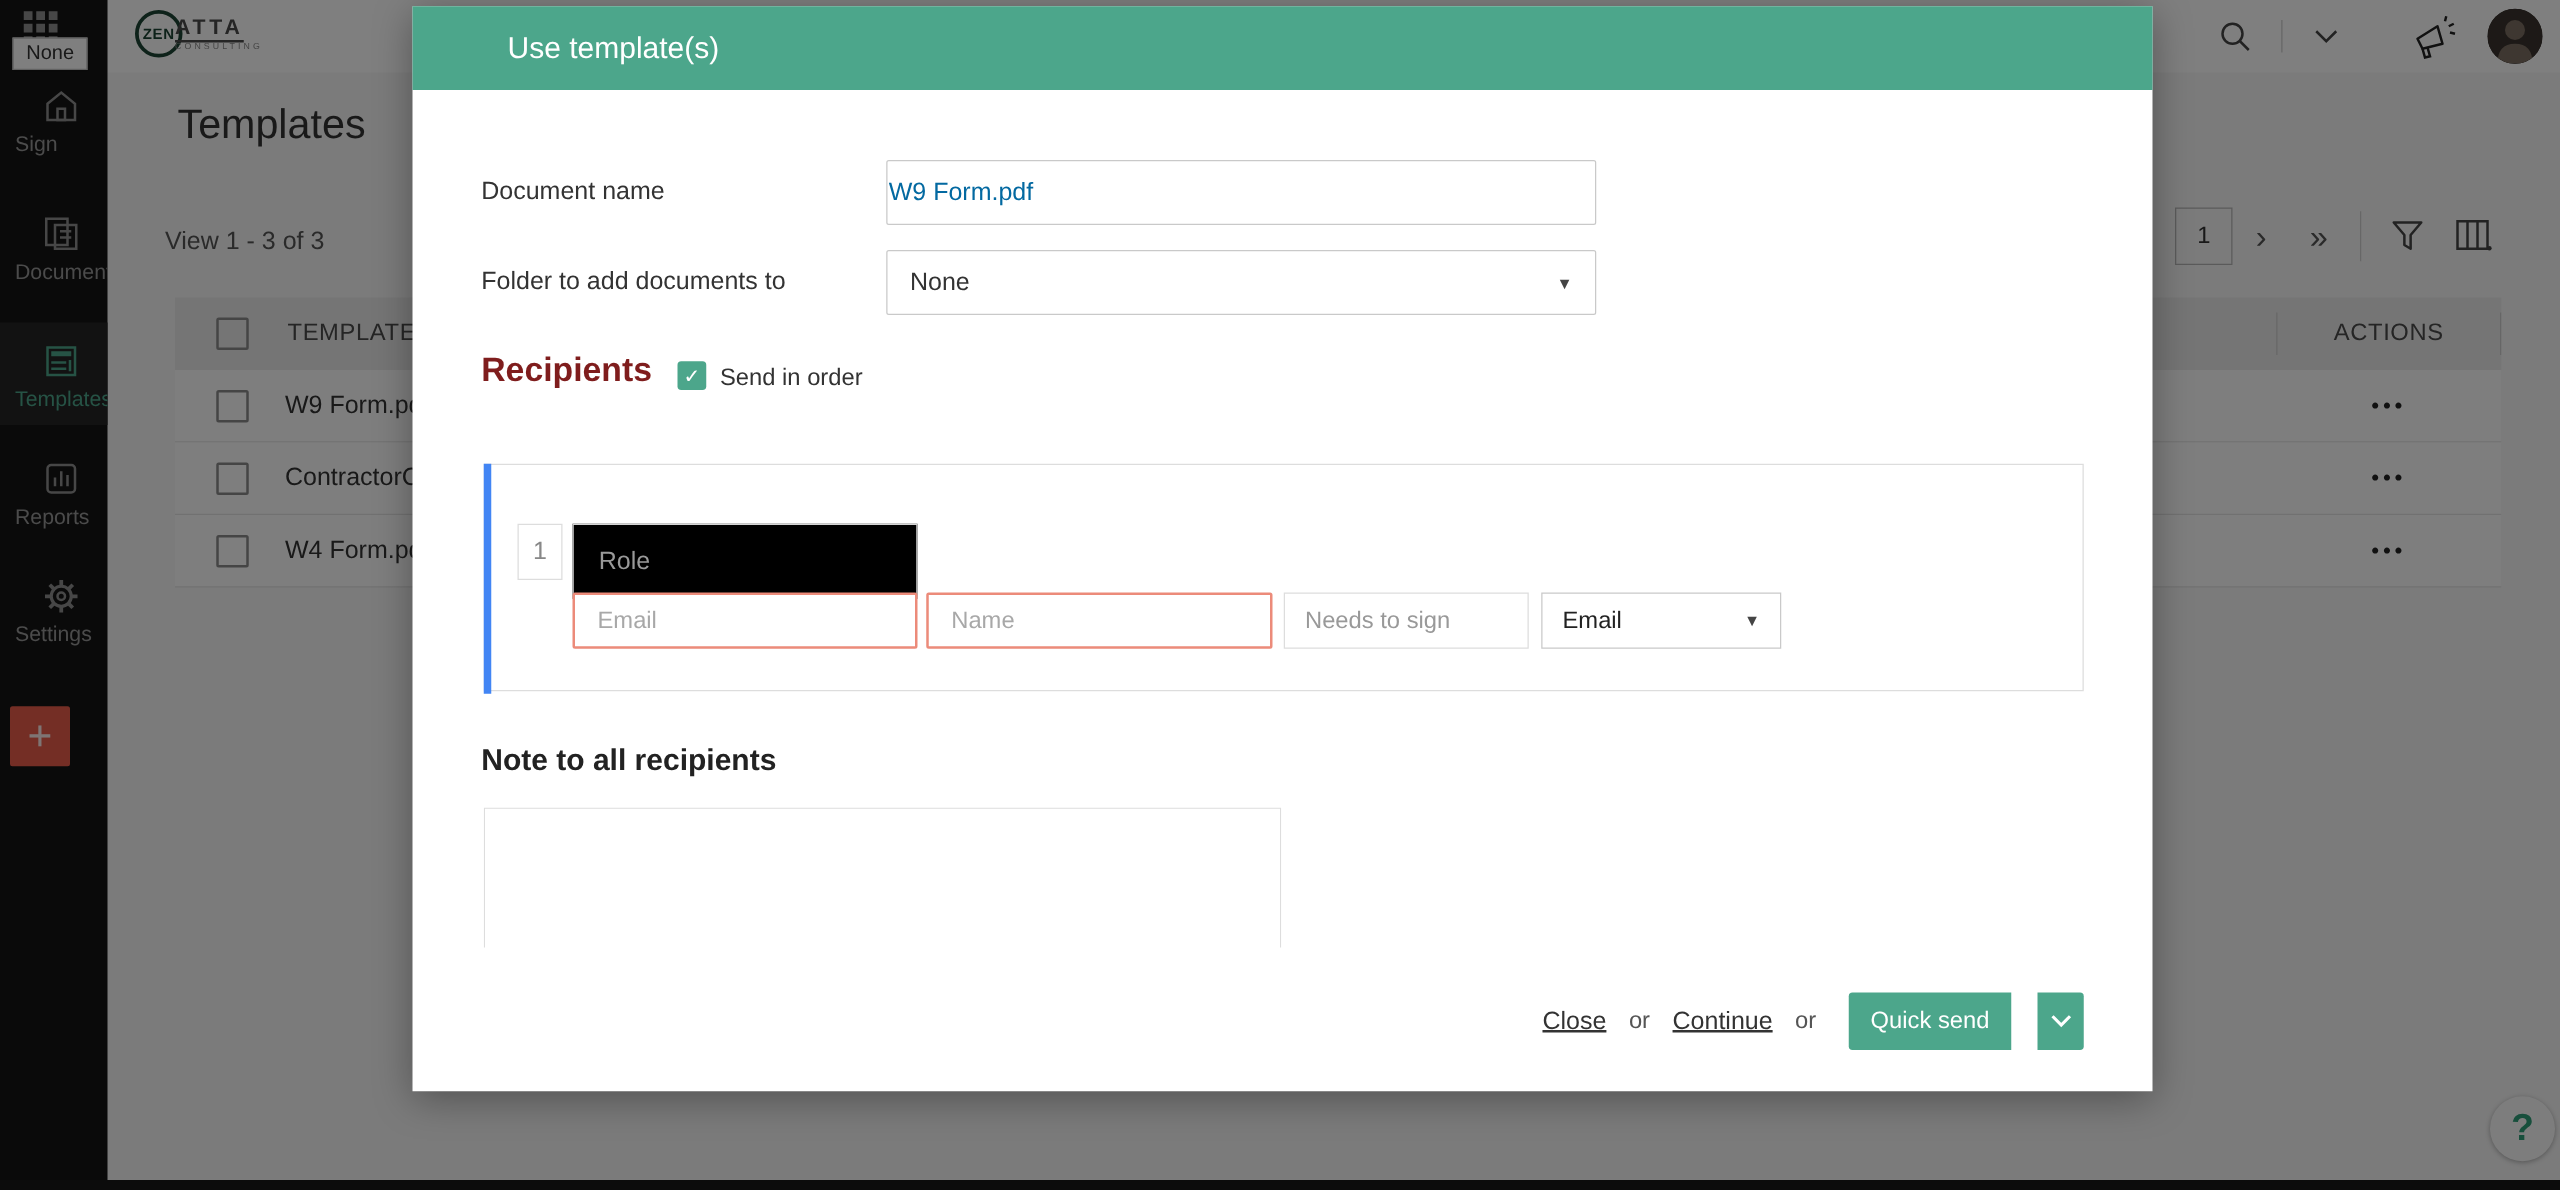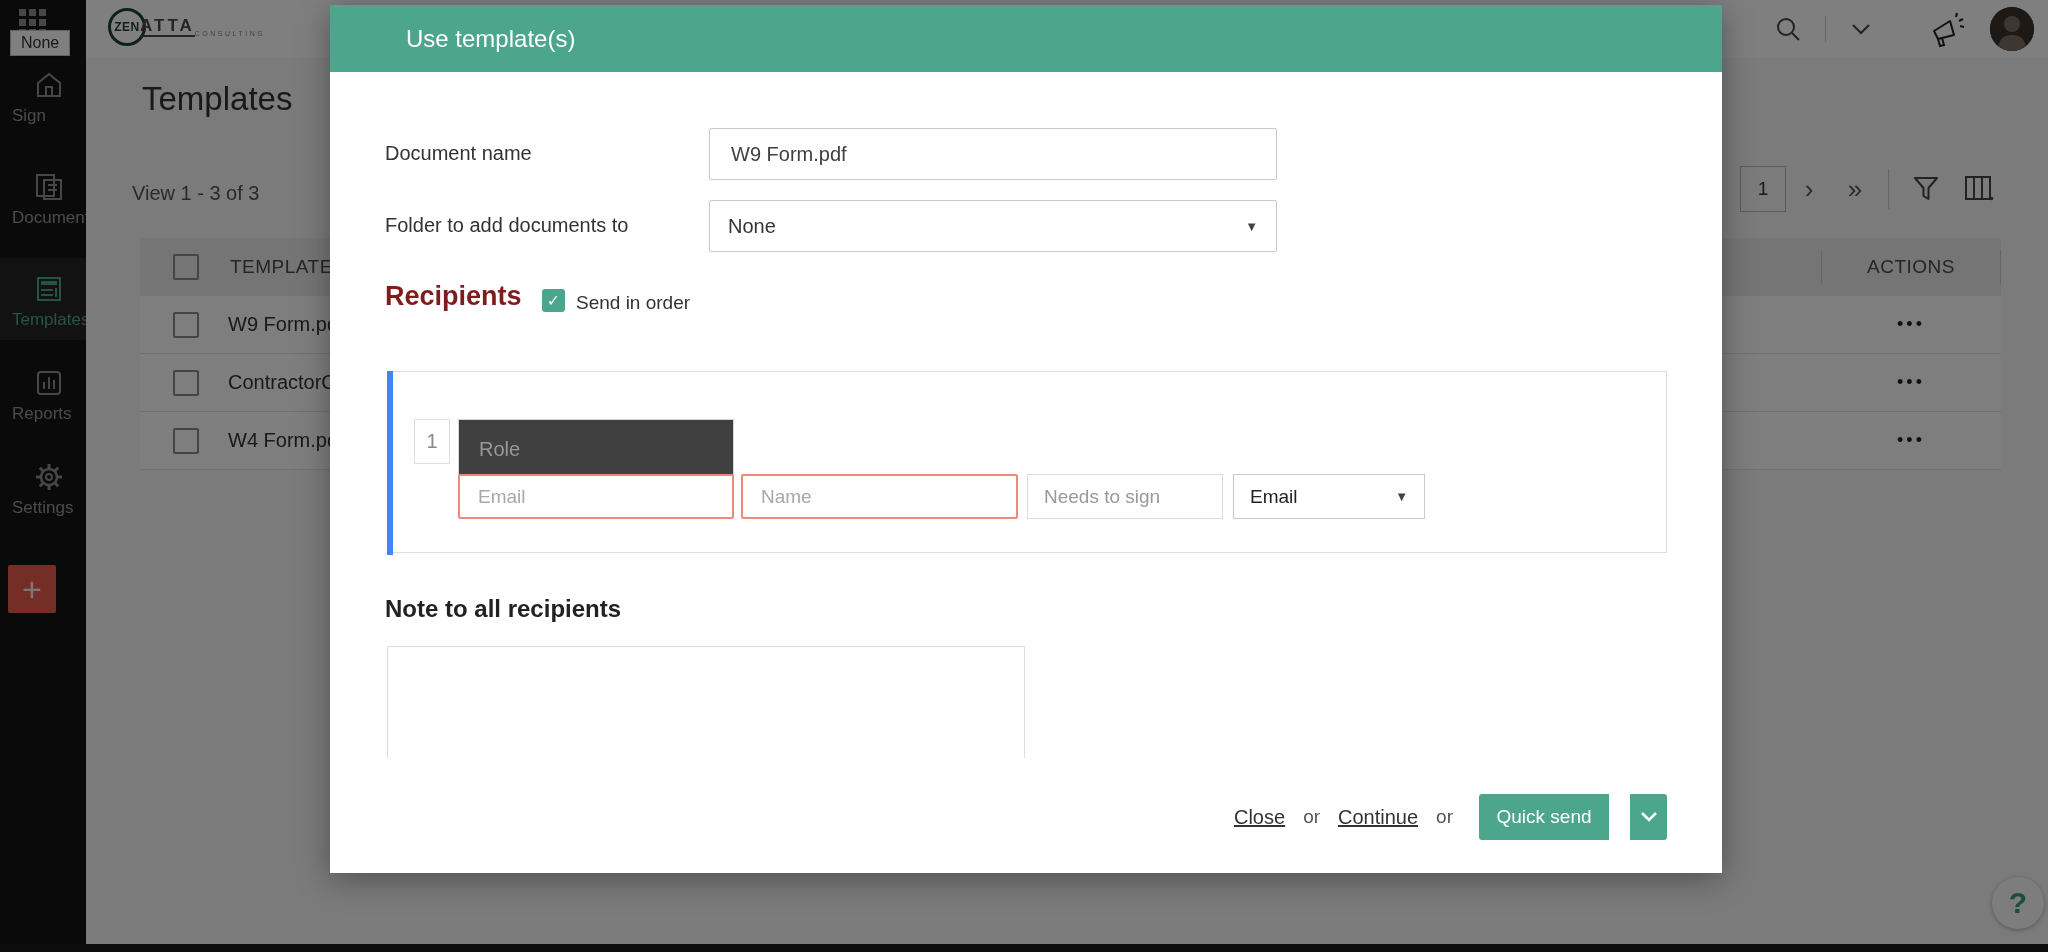--- a/index.html
+++ b/index.html
@@ -22,21 +22,21 @@
     color:rgba(255,255,255,.88); font-size:34px; font-weight:300; display:flex; align-items:center; justify-content:center;
     border-radius:2px; cursor:pointer; }
   .tooltip { position:absolute; left:10px; top:30px; background:#ffffff; border:1px solid #c4c4c4;
     padding:3px 10px; font-size:16px; color:#333; z-index:2; box-shadow:0 1px 3px rgba(0,0,0,.25); }
 
   
   .topbar { position:absolute; left:86px; top:0; width:1962px; height:58px; background:#ffffff; }
   .logo { position:absolute; left:22px; top:8px; display:flex; align-items:center; cursor:pointer; }
   .logo-circle { width:38px; height:38px; border:3px solid #1d4434; border-radius:50%;
     display:flex; align-items:center; justify-content:center; font-size:12px; font-weight:bold; color:#1d4434; letter-spacing:.5px; }
-  .logo-right { margin-left:-6px; display:flex; flex-direction:row; align-items:flex-start; }
+  .logo-right { margin-left:-6px; display:flex; flex-direction:column; align-items:flex-start; }
   .logo-atta { font-size:17px; font-weight:bold; color:#4a4a4a; letter-spacing:3px; border-bottom:2px solid #4a4a4a; line-height:1.1; }
   .logo-consulting { font-size:7px; color:#888; letter-spacing:2.5px; align-self:flex-end; }
   .topbar-right { position:absolute; right:14px; top:0; height:58px; display:flex; align-items:center; gap:24px; }
   .tb-divider { width:1px; height:26px; background:#cccccc; }
   .avatar { width:44px; height:44px; border-radius:50%; background:#2e2a28; overflow:hidden; cursor:pointer; }
   .icon-btn { cursor:pointer; display:flex; align-items:center; }
 
   
   .page-title { position:absolute; left:142px; top:80px; font-size:33px; color:#333; }
   .view-count { position:absolute; left:132px; top:182px; font-size:20px; color:#555; }
@@ -63,37 +63,37 @@
 
   
   .overlay { position:absolute; inset:0; background:rgba(0,0,0,.5); z-index:10; }
   .modal { position:absolute; left:330px; top:5px; width:1392px; height:868px; background:#ffffff; z-index:20;
     box-shadow:0 6px 30px rgba(0,0,0,.35); }
   .modal-header { height:67px; background:#4CA68B; display:flex; align-items:center; padding-left:48px; }
   .modal-title { color:#ffffff; font-size:24px;margin-left:28px; }
 
   .form-label { position:absolute; left:55px; font-size:20px; color:#333; }
   .text-input { position:absolute; left:379px; width:568px; height:52px; border:1px solid #c9c9c9; border-radius:2px;
-    font-size:20px; color:#404040; padding:0 21px; font-family:"Liberation Sans",sans-serif; background:#fff; }
+    font-size:20px; color:#0369a1; padding:0 1px; font-family:"Liberation Sans",sans-serif; background:#fff; }
   .select-box { position:absolute; left:379px; width:568px; height:52px; border:1px solid #c9c9c9; border-radius:2px;
     display:flex; align-items:center; padding:0 18px; font-size:20px; color:#333; cursor:pointer; background:#fff; }
   .select-caret { margin-left:auto; font-size:13px; color:#444; }
 
   .recipients-heading { position:absolute; left:55px; top:276px; font-size:27px; font-weight:bold; color:#7f1d1d; }
   .checkbox-checked { position:absolute; left:212px; top:284px; width:23px; height:23px; background:#4CA68B; border-radius:3px;
     color:#fff; font-size:16px; display:flex; align-items:center; justify-content:center; cursor:pointer; }
   .send-order-lbl { position:absolute; left:246px; top:287px; font-size:19px; color:#333; }
   .bulk-btn { position:absolute; left:357px; top:271px; height:47px; padding:0 22px; border:1px solid #c9c9c9; border-radius:2px;
     display:flex; align-items:center; font-size:19px; color:#222; background:#fff; cursor:pointer; }
 
   .recipient-card { position:absolute; left:57px; top:366px; width:1280px; height:182px; border:1px solid #ddd; background:#fff; }
   .blue-bar { position:absolute; left:-1px; top:-1px; width:6px; height:184px; background:#4285F4; }
   .num-box { position:absolute; left:26px; top:47px; width:36px; height:45px; border:1px solid #ddd; display:flex;
     align-items:center; justify-content:center; font-size:20px; color:#888; }
-  .role-field { position:absolute; left:70px; top:47px; width:276px; height:60px; background:#404040; border:1px solid #d5d5d5;
+  .role-field { position:absolute; left:70px; top:47px; width:276px; height:60px; background:#000000; border:1px solid #d5d5d5;
     display:flex; align-items:center; padding:0 20px; font-size:20px; color:#999; cursor:pointer; }
   .r-input { position:absolute; top:102px; height:45px; font-size:19px; padding:0 18px; border-radius:2px;
     font-family:"Liberation Sans",sans-serif; color:#333; background:#fff; }
   .r-input::placeholder { color:#a8a8a8; }
   .err { border:2px solid #ec8b7a; }
   .needs-field { position:absolute; left:639px; top:102px; width:196px; height:45px; border:1px solid #ddd;
     display:flex; align-items:center; padding:0 16px; font-size:19px; color:#999; }
   .delivery-select { position:absolute; left:845px; top:102px; width:192px; height:45px; border:1px solid #c9c9c9;
     display:flex; align-items:center; padding:0 16px; font-size:19px; color:#222; cursor:pointer; background:#fff; }
   .customize-btn { position:absolute; left:1050px; top:102px; width:193px; height:45px; border:1px solid #c9c9c9;

